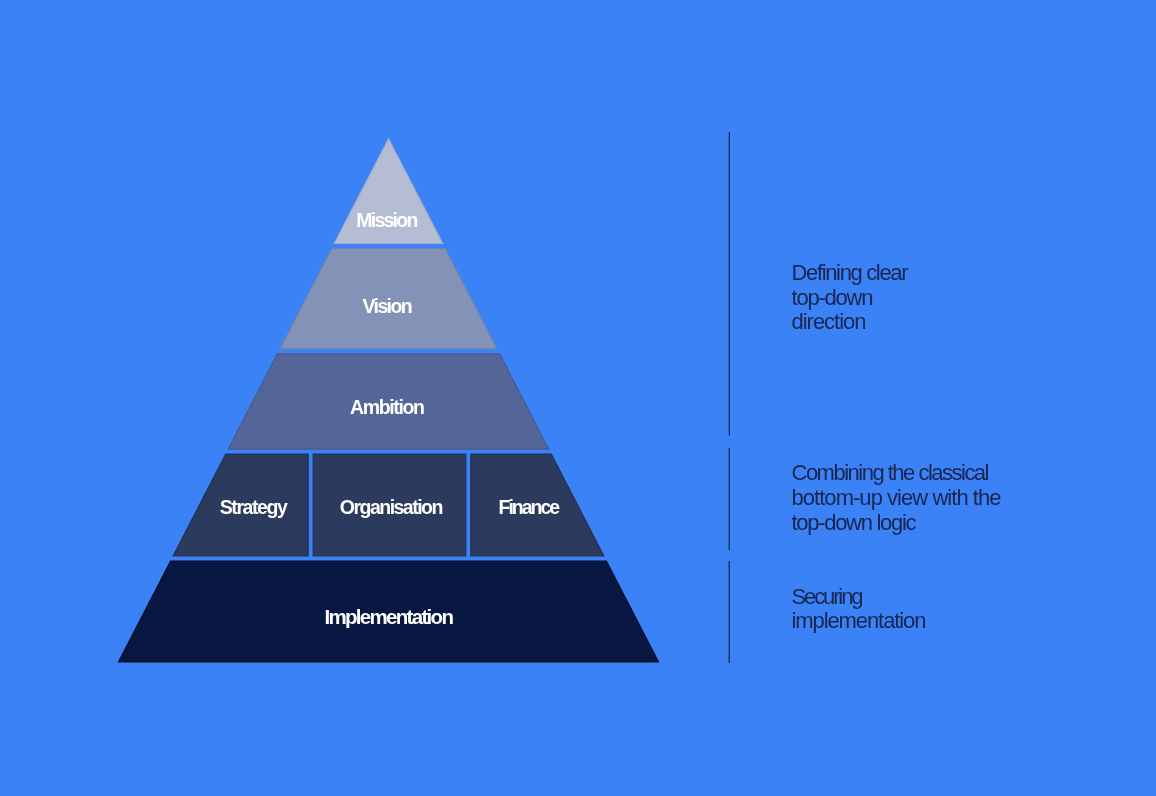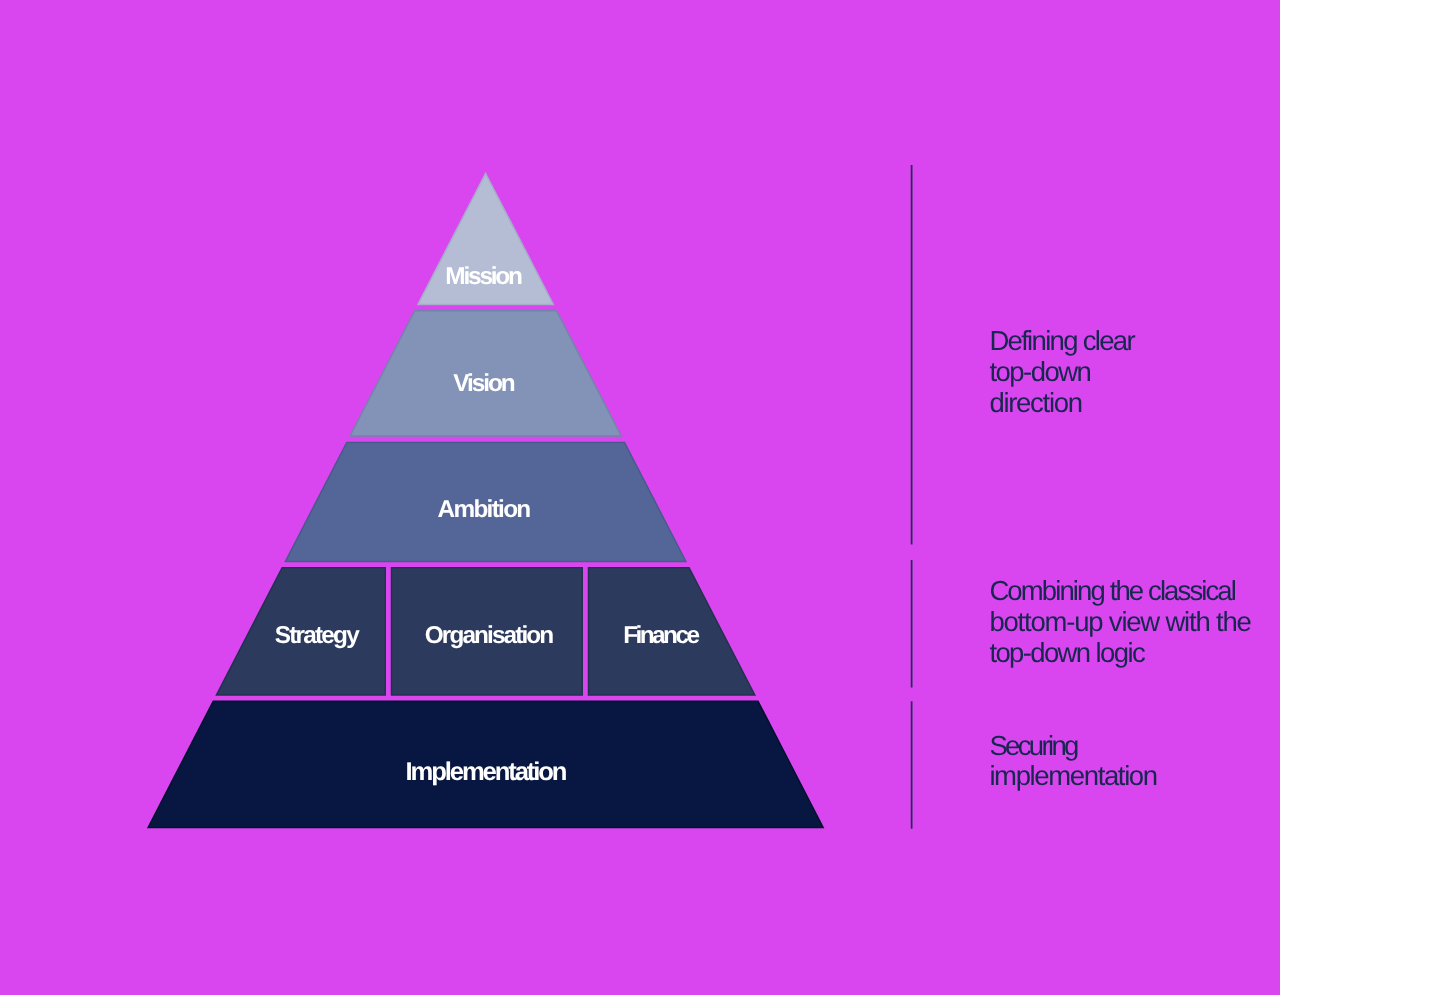--- a/index.html
+++ b/index.html
@@ -1,16 +1,16 @@
 <!DOCTYPE html>
 <html><head>
 <meta charset="utf-8">
 <style>
   html,body{margin:0;padding:0;background:#ffffff;}
-  .page{position:relative;width:1024px;height:796px;background:#d946ef;overflow:hidden;}
+  .page{position:relative;width:1156px;height:796px;background:#3b82f6;overflow:hidden;}
   svg text{font-family:"Liberation Sans",sans-serif;}
 </style>
 </head>
 <body>
 <div class="page">
 <svg width="1156" height="796" viewBox="0 0 1156 796">
 
   <polygon points="388.5,138.8 442.66,243.5 334.34,243.5" fill="#b4bdd3" stroke="#a3aec8" stroke-width="1.2"></polygon>
   <polygon points="331.77,248.5 445.23,248.5 497.0,348.8 280.04,348.8" fill="#8393b7" stroke="#7284ab" stroke-width="1.2"></polygon>
   <polygon points="277.41,353.9 499.6,353.9 548.69,449.1 228.31,449.1" fill="#546697" stroke="#475a8b" stroke-width="1.2"></polygon>

